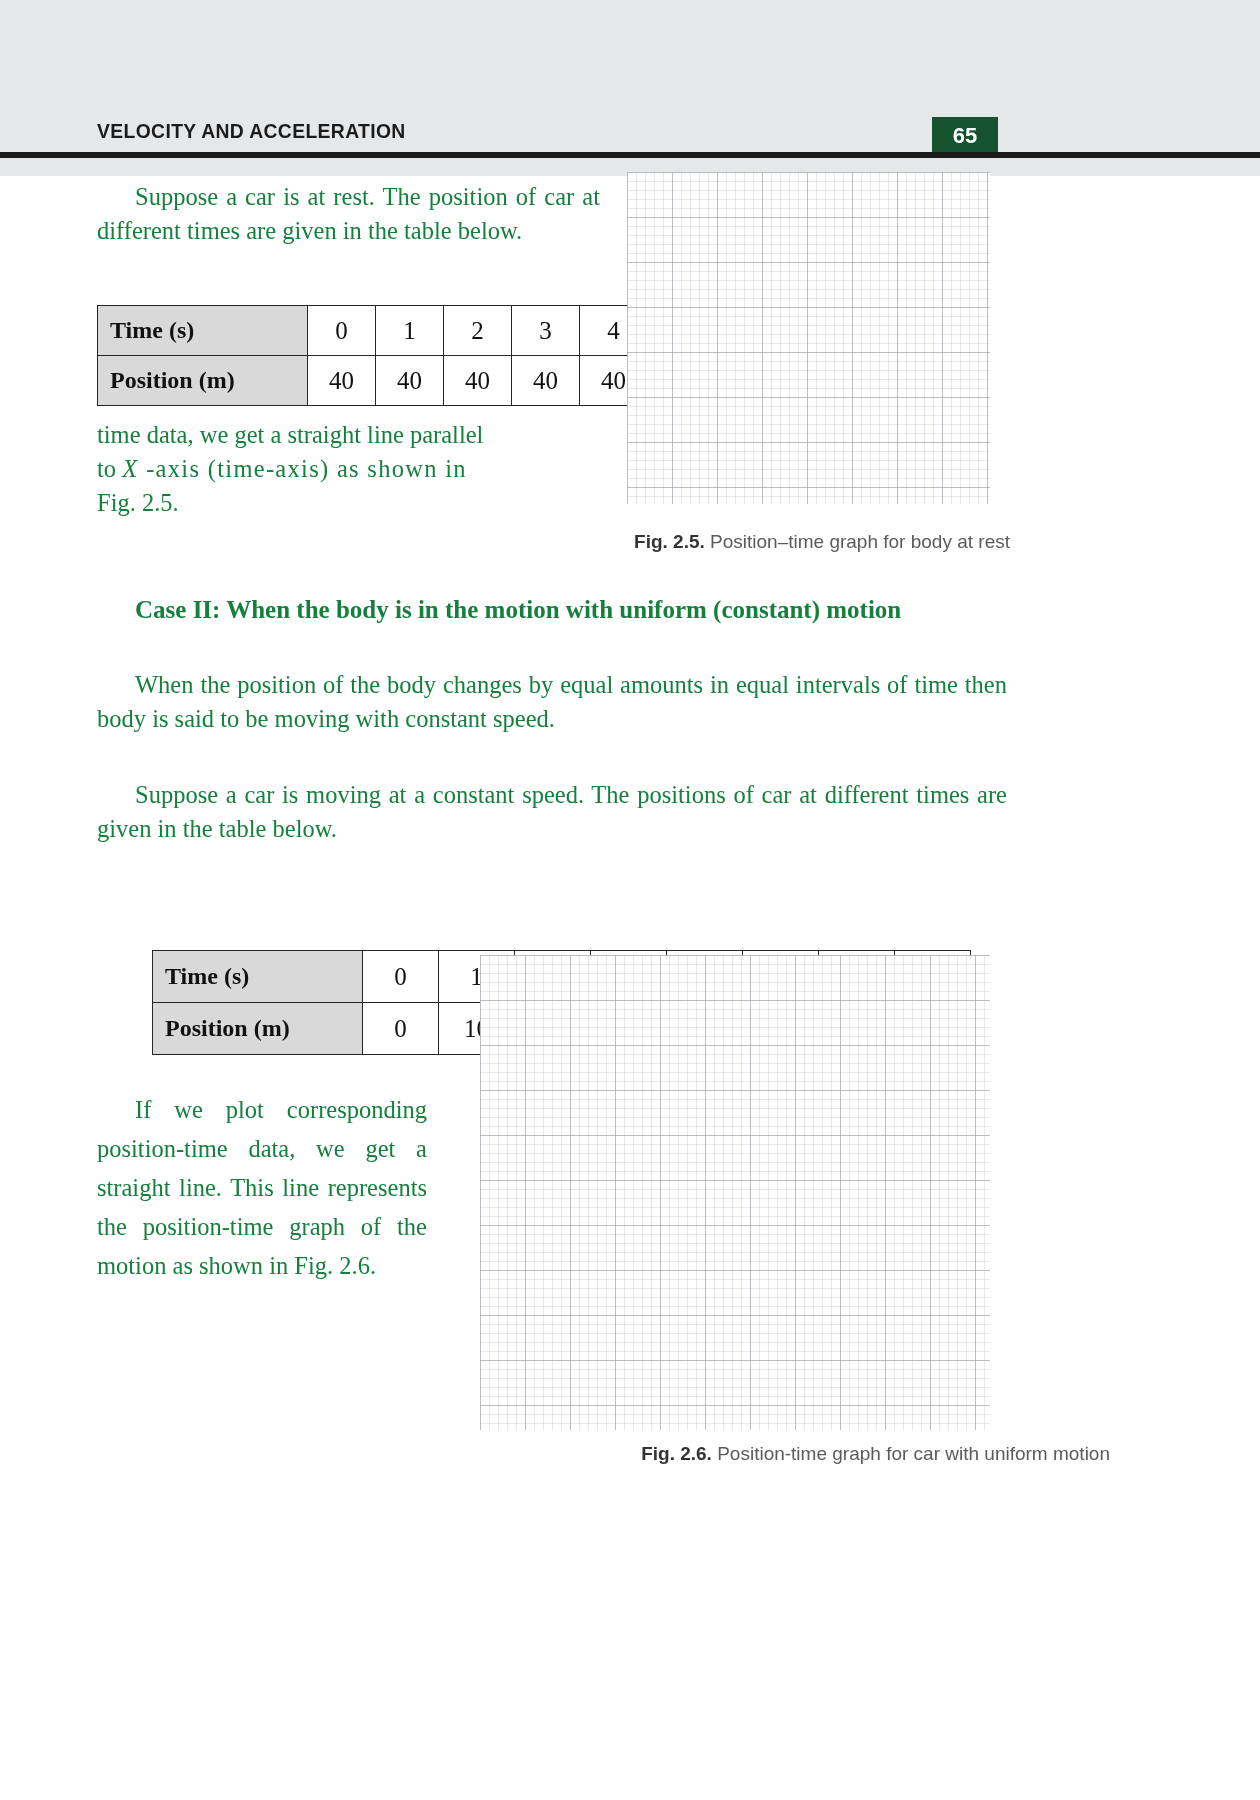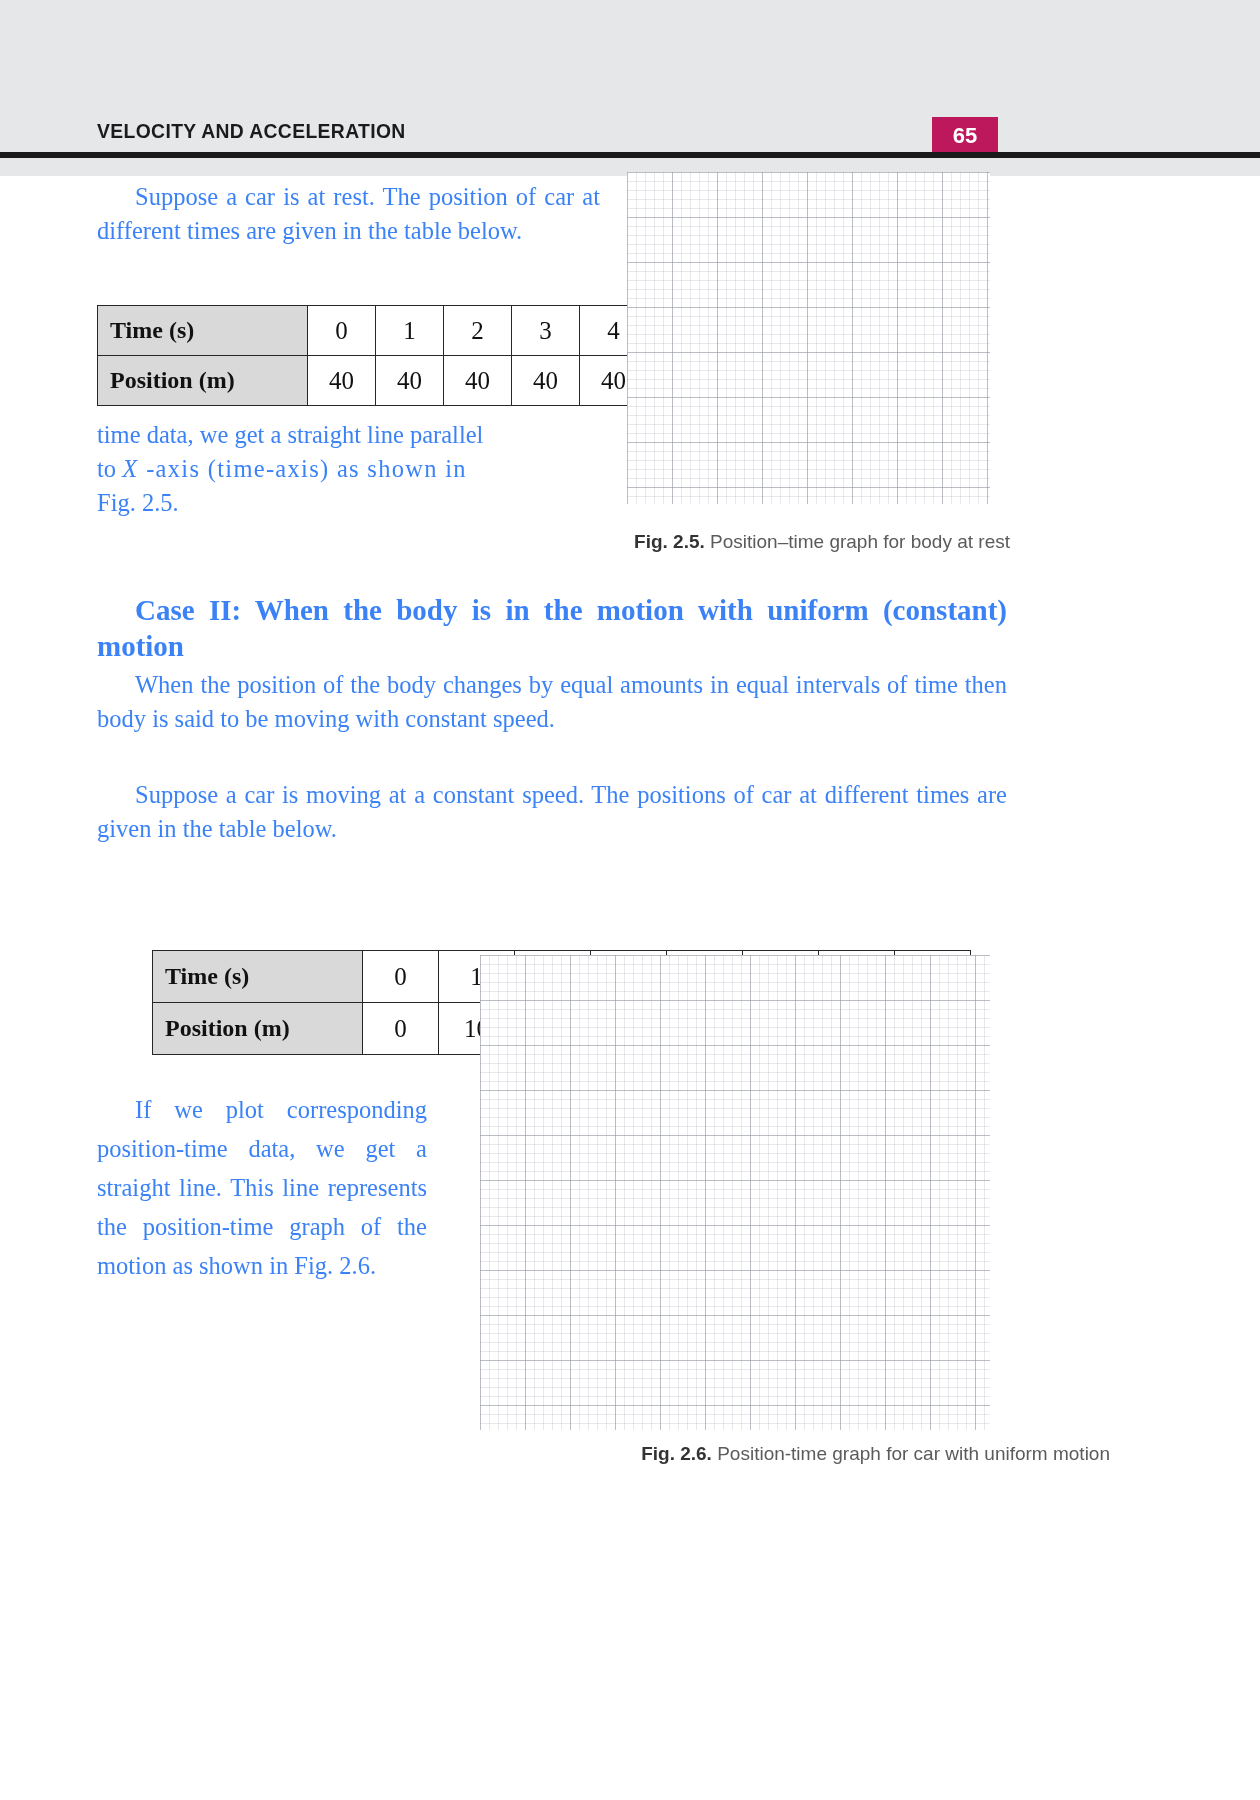--- a/index.html
+++ b/index.html
@@ -19,31 +19,31 @@
     position:absolute;left:0;top:152px;width:1260px;height:6px;background:#1a1a1a;
   }
   .header-title{
     position:absolute;left:97px;top:119px;
     font-family:"Liberation Sans",sans-serif;
     font-weight:bold;font-size:21px;letter-spacing:.4px;color:#1b1b1b;
     transform:scaleX(.92);transform-origin:left center;
   }
   .page-number-box{
     position:absolute;left:932px;top:117px;width:66px;height:37px;
-    background:#be185d;
+    background:#14532d;
   }
   .page-number{
     position:absolute;left:0;top:0;width:66px;height:37px;
     display:flex;align-items:center;justify-content:center;
     font-family:"Liberation Sans",sans-serif;font-weight:bold;font-size:22px;color:#ffffff;
   }
   
   .para{
     position:absolute;font-family:"Liberation Serif",serif;
-    font-size:24.5px;line-height:34px;color:#3b82f6;text-align:justify;
+    font-size:24.5px;line-height:34px;color:#15803d;text-align:justify;
   }
   .para .indent{display:inline-block;width:38px;}
   .bold{font-weight:bold;}
   .ital{font-style:italic;}
 
   
   table.data-table{
     border-collapse:collapse;position:absolute;
   }
   table.data-table td{
@@ -180,21 +180,21 @@
     <text class="axis-txt" x="205" y="322" font-size="16" text-anchor="middle">Time (s)</text>
     <line x1="252" y1="317" x2="288" y2="317" stroke="#111" stroke-width="2.4"></line>
     <polygon points="296,317 284,312 284,322" fill="#111"></polygon>
   </svg>
 </div>
 <div class="fig-caption" style="left:610px;top:528px;width:400px;">
   <b>Fig. 2.5.</b>
   <span>Position–time graph for body at rest</span>
 </div>
 
-<div class="para bold" style="left:97px;top:592px;width:910px;font-size:29px;line-height:36px;">
+<div class="para bold" style="left:97px;top:592px;width:910px;font-size:25px;line-height:36px;">
   <span class="indent"></span><span>Case II:  When the body is in the motion with uniform (constant) motion</span>
 </div>
 
 <div class="para" style="left:97px;top:668px;width:910px;">
   <span class="indent"></span><span>When the position of the body changes by equal amounts in equal intervals of time then body is said to be moving with constant speed.</span>
 </div>
 
 <div class="para" style="left:97px;top:742px;width:910px;margin-top:36px;">
   <span class="indent"></span><span>Suppose a car is moving at a constant speed. The positions of car at different times are given in the table below.</span>
 </div>

